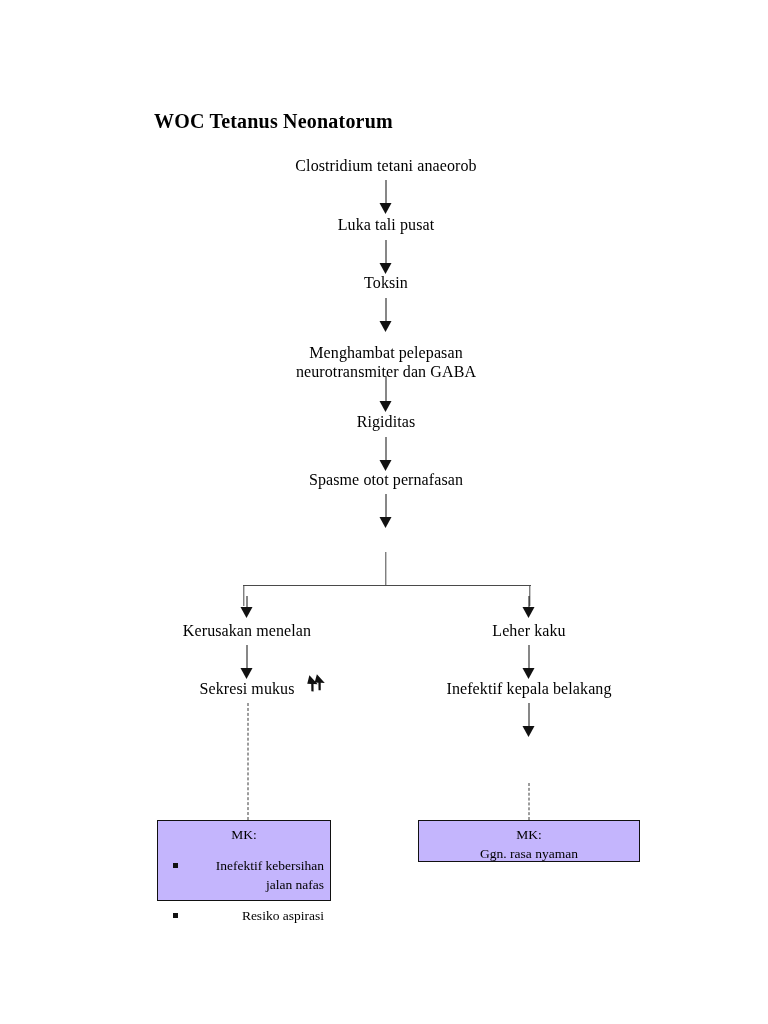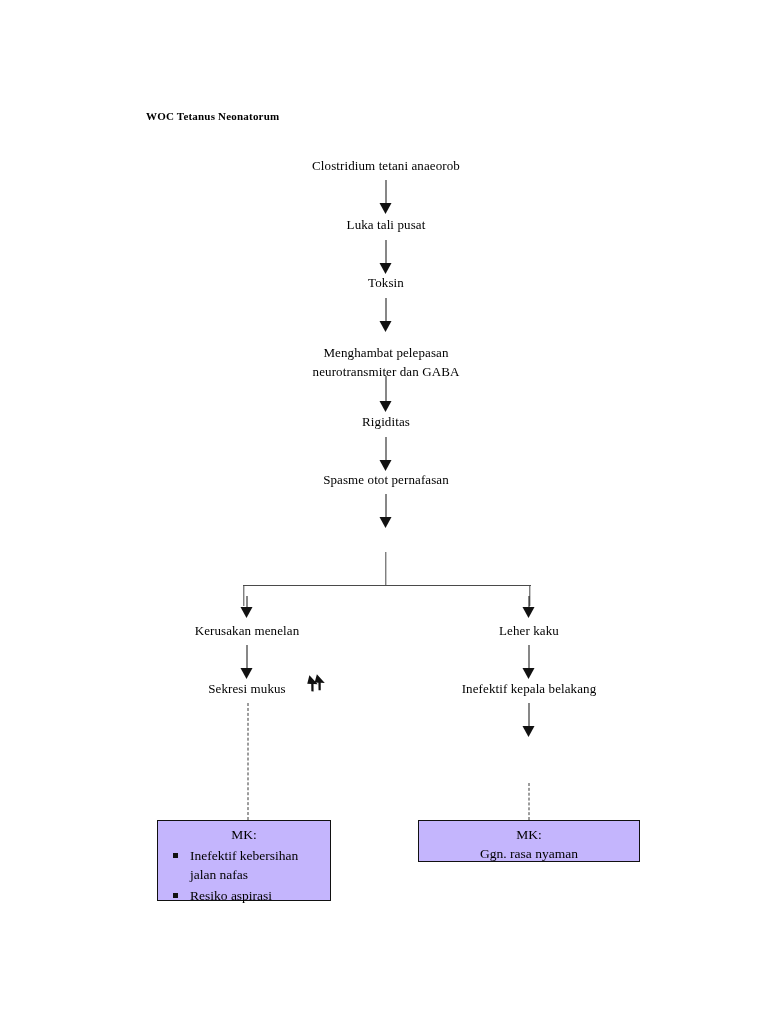--- a/index.html
+++ b/index.html
@@ -16,32 +16,32 @@
     position: relative;
     width: 768px;
     height: 1024px;
     background: #ffffff;
     overflow: hidden;
   }
 
   
   .doc-title {
     position: absolute;
-    left: 146px;
+    left: 154px;
     top: 110px;
-    font-size: 11px;
+    font-size: 20px;
     font-weight: bold;
     letter-spacing: 0.2px;
     white-space: nowrap;
   }
 
   
   .node {
     position: absolute;
-    font-size: 13px;
+    font-size: 16px;
     line-height: 19px;
     text-align: center;
     white-space: pre-line;
     transform: translateX(-50%);
     letter-spacing: 0.1px;
   }
 
   
   .arrow {
     position: absolute;
@@ -105,23 +105,23 @@
   .mk-sub {
     text-align: center;
   }
   .mk-list {
     margin: 0;
     padding: 0 6px 0 30px;
     list-style: none;
   }
   .mk-list li {
     position: relative;
-    text-align: left;
+    text-align: right;
     padding-left: 2px;
-    margin-top: 2px;
+    margin-top: 12px;
   }
   .mk-list li .bullet {
     position: absolute;
     left: -15px;
     top: 7px;
     width: 5px;
     height: 5px;
     background: #111111;
   }
 

